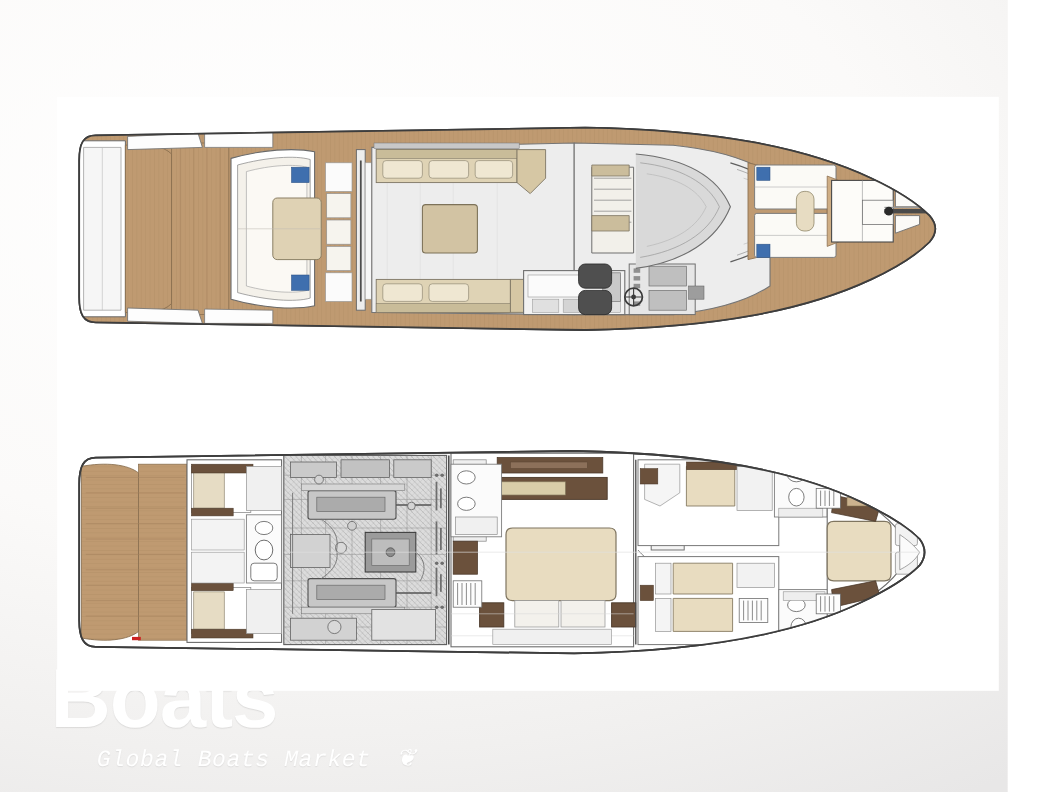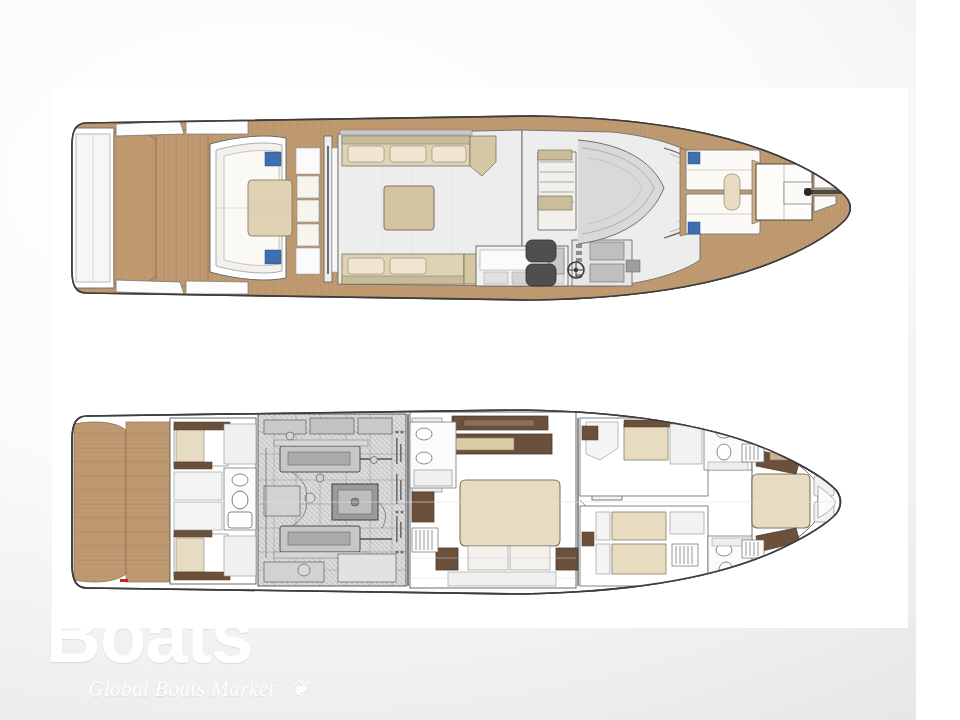--- a/index.html
+++ b/index.html
@@ -16,21 +16,21 @@
     background:
       radial-gradient(120% 90% at 30% 25%, #ffffff 0%, #fbfaf9 48%, #f1f0ef 78%, #e8e7e7 100%);
   }
 
   
   .watermark{position:absolute;left:46px;top:598px;width:520px;height:110px;
      pointer-events:none;user-select:none;}
   .wm-main{font-family:"Liberation Sans",sans-serif;font-weight:bold;font-size:76px;
      letter-spacing:-1px;color:#ffffff;line-height:76px;
      text-shadow:0 1px 1px rgba(150,150,150,.25);}
-  .wm-sub{font-family:Liberation Serif, serif;font-style:italic;font-size:21px;color:#ffffff;
+  .wm-sub{font-family:Liberation Mono, monospace;font-style:italic;font-size:21px;color:#ffffff;
      margin-top:2px;margin-left:42px;letter-spacing:.5px;
      text-shadow:0 1px 1px rgba(150,150,150,.2);}
   .wm-flourish{display:inline-block;margin-left:10px;font-size:22px;color:#ffffff;}
 
   
   .photo-panel{position:absolute;left:52px;top:88px;width:856px;height:540px;
      background:#ffffff;}
 
   
   .plan-svg{position:absolute;left:0;top:0;}

